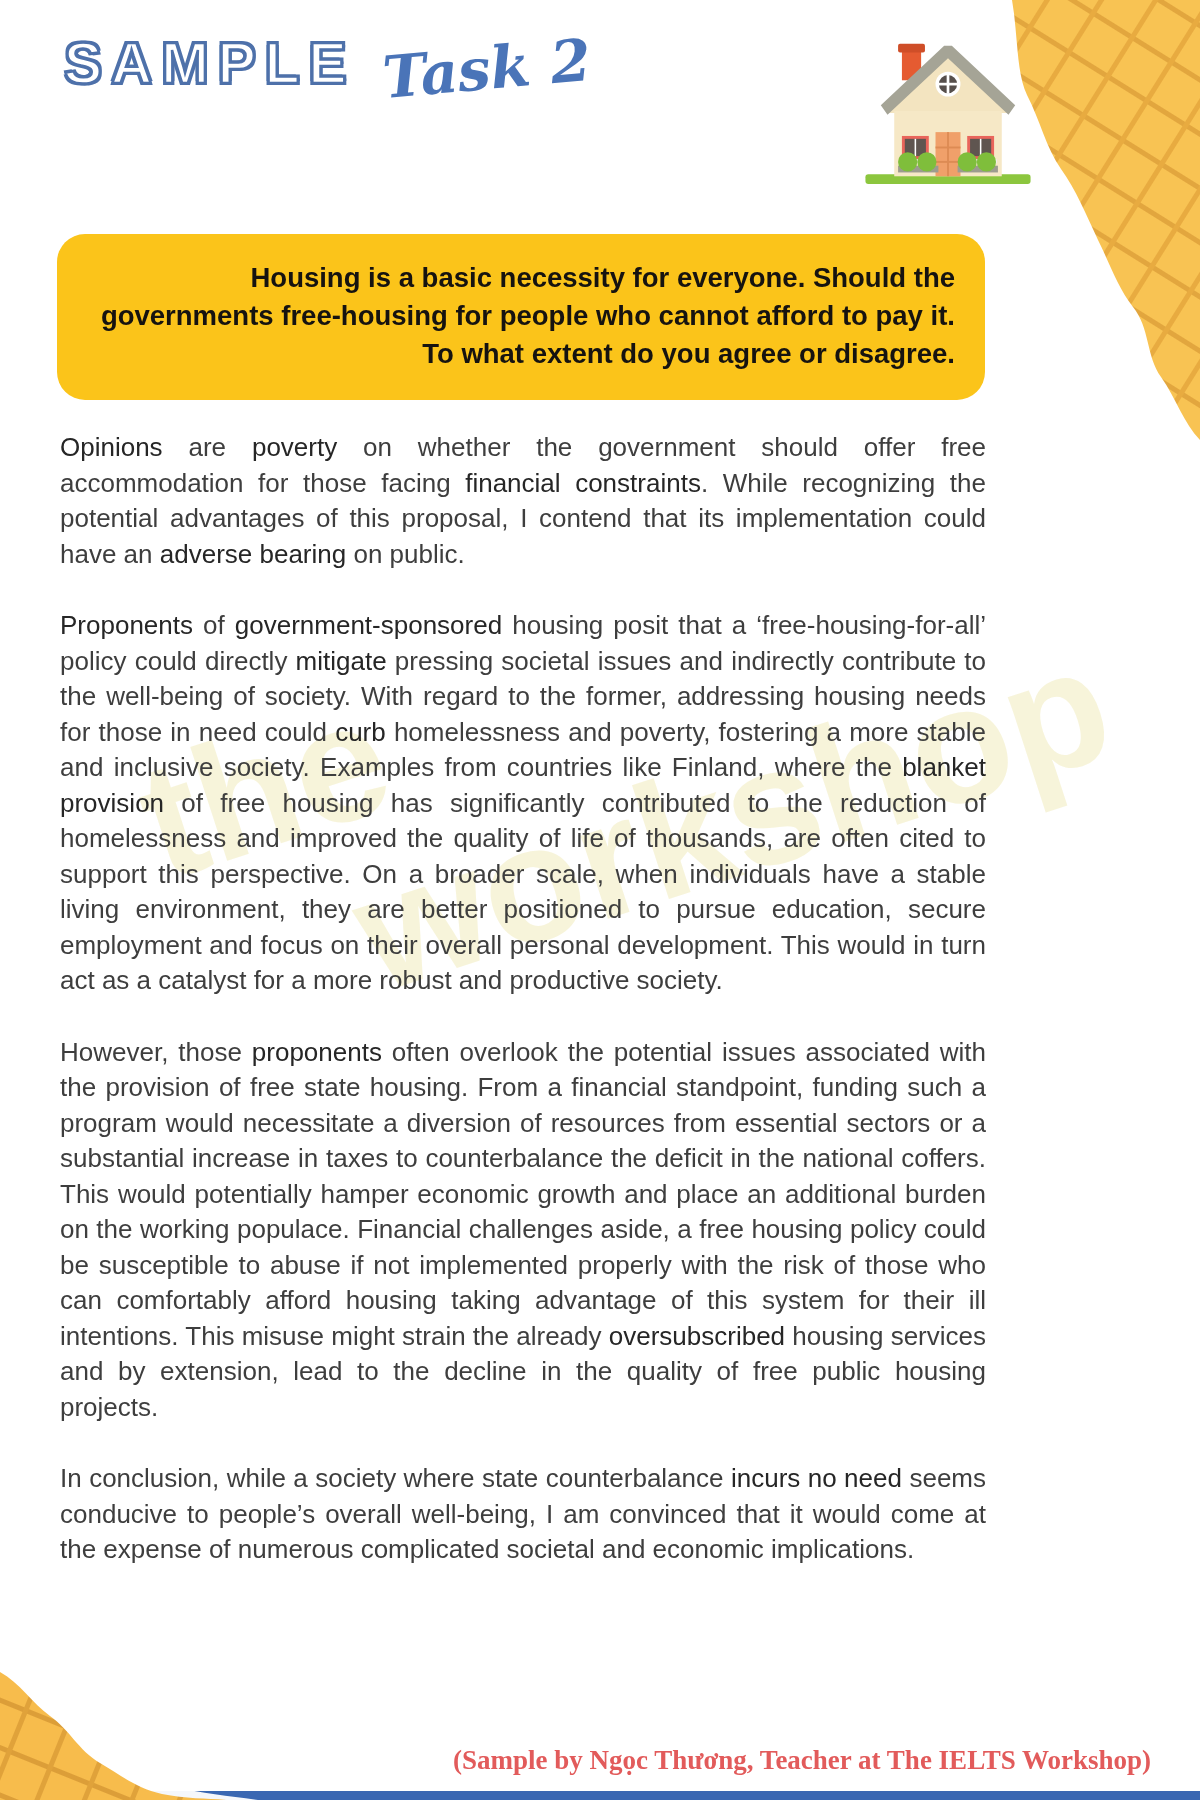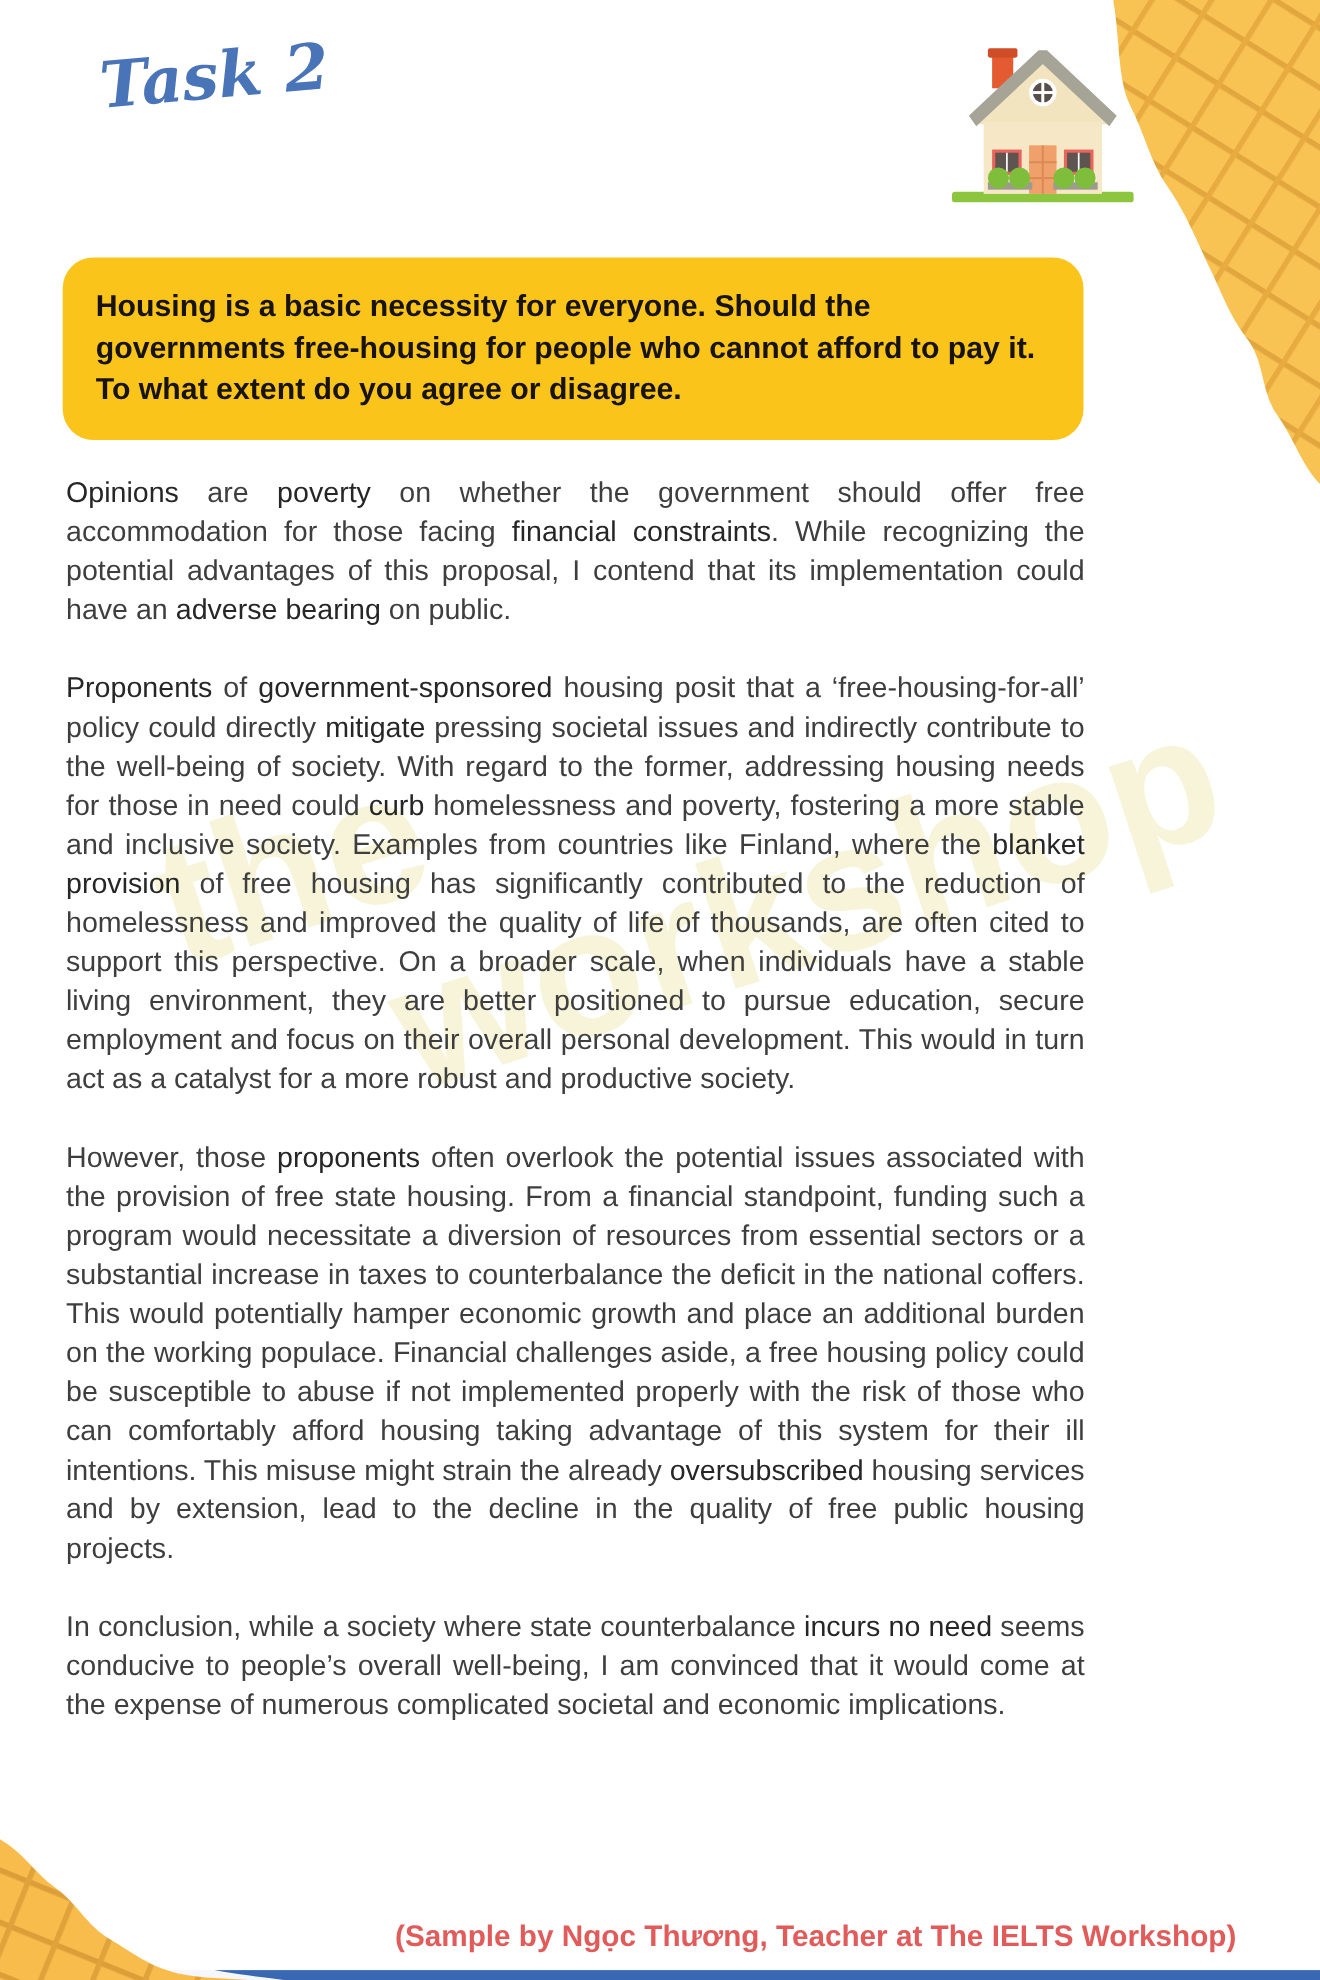--- a/index.html
+++ b/index.html
@@ -79,42 +79,42 @@
     width: 928px;
     background: #fbc41a;
     border-radius: 28px;
     padding: 25px 30px 27px 30px;
   }
   .prompt-text {
     font-size: 27.5px;
     font-weight: 700;
     color: #161310;
     line-height: 38px;
-    text-align: left;
+    text-align: right;
   }
 
   
   .essay {
     position: relative; z-index: 3;
     margin: 30px 0 0 60px;
     width: 926px;
   }
   .essay p {
     font-size: 26px;
     line-height: 35.5px;
     color: #3e3e3e;
     text-align: justify;
     margin-bottom: 36px;
   }
   .essay p b { font-weight: 400; color: #262626; }
 
   
   .footer-credit {
-    position: absolute; right: 76px; bottom: 24px; z-index: 3;
-    font-family: Liberation Sans, sans-serif;
+    position: absolute; right: 49px; bottom: 24px; z-index: 3;
+    font-family: Liberation Serif, serif;
     font-size: 27px;
     font-weight: 700;
     color: #e25b5b;
     white-space: nowrap;
   }
 </style>
 </head>
 <body>
 
 <div class="page">
@@ -167,20 +167,21 @@
              C70,80 78,100 100,113
              C122,126 136,138 162,144
              C186,149 206,148 226,150
              L0,150 Z" fill="url(#plaidB)"></path>
   </svg>
 
   <div class="bottom-bar"></div>
 
   <div class="header">
     <div class="title-row">
+      <span class="title-sub">SAMPLE</span>
       <span class="title-script">Task 2</span>
     </div>
   </div>
 
   <svg class="house" width="192" height="154" viewBox="0 0 200 160">
 
     <rect x="14" y="146" width="172" height="10" rx="3" fill="#8cc63e"></rect>
 
     <polygon points="100,22 164,82 36,82" fill="#f3e4c0"></polygon>
 

